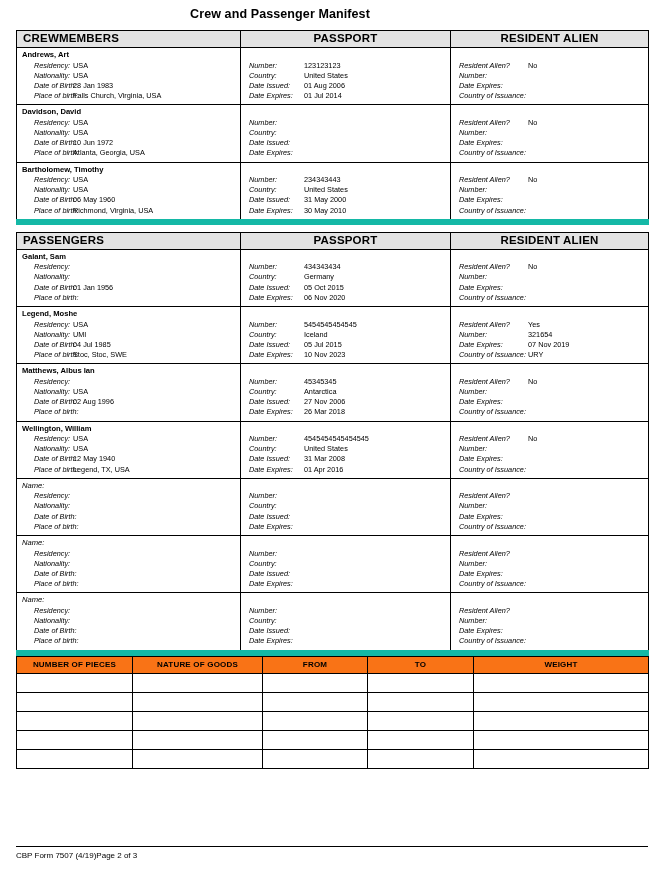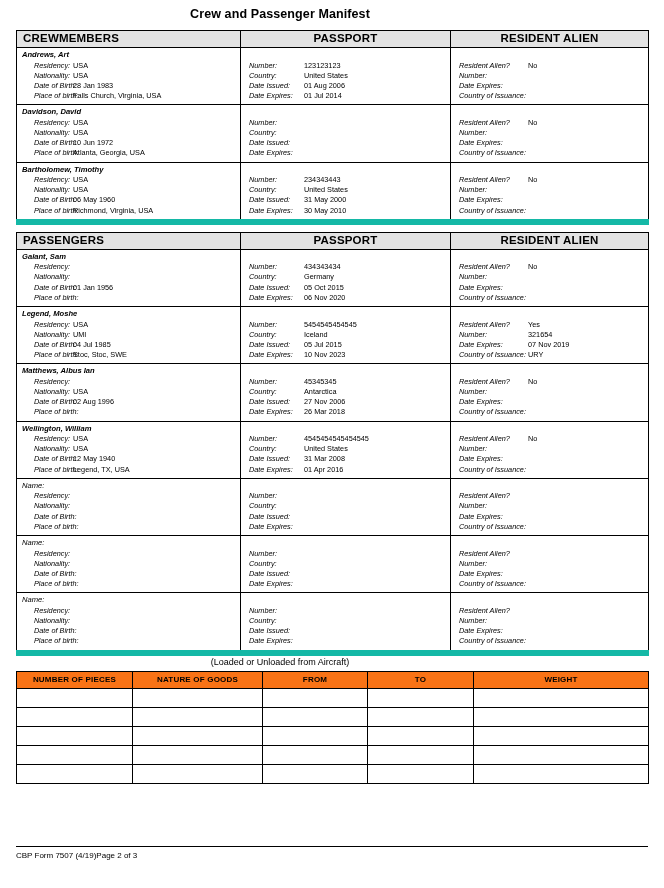--- a/index.html
+++ b/index.html
@@ -69,21 +69,20 @@
     border-bottom: none;
   }
   tr.person-row.last > td { border-bottom: 6px solid #14b8a6; }
 
   .pname {
     font-size: 7.6px;
     font-weight: bold;
     padding-left: 5px;
     line-height: 10.5px;
     white-space: nowrap;
-    font-style: italic;
   }
   .pname.empty {
     font-weight: normal;
     font-style: italic;
   }
   .fields {
     padding-left: 5px;
   }
   .frow {
     display: flex;
@@ -844,21 +843,20 @@
               <div class="frow">
                 <span class="flabel">Country of Issuance:</span>
                 <span class="fval"></span>
               </div>
             </div>
           </td>
         </tr>
       </tbody>
   </table>
 
-  <div class="bag-sub">(Loaded or Unloaded from Aircraft)</div>
 
   <table class="baggage">
     <colgroup>
         <col style="width:116px">
         <col style="width:130px">
         <col style="width:105px">
         <col style="width:106px">
         <col style="width:175px">
       </colgroup>
     <thead>

